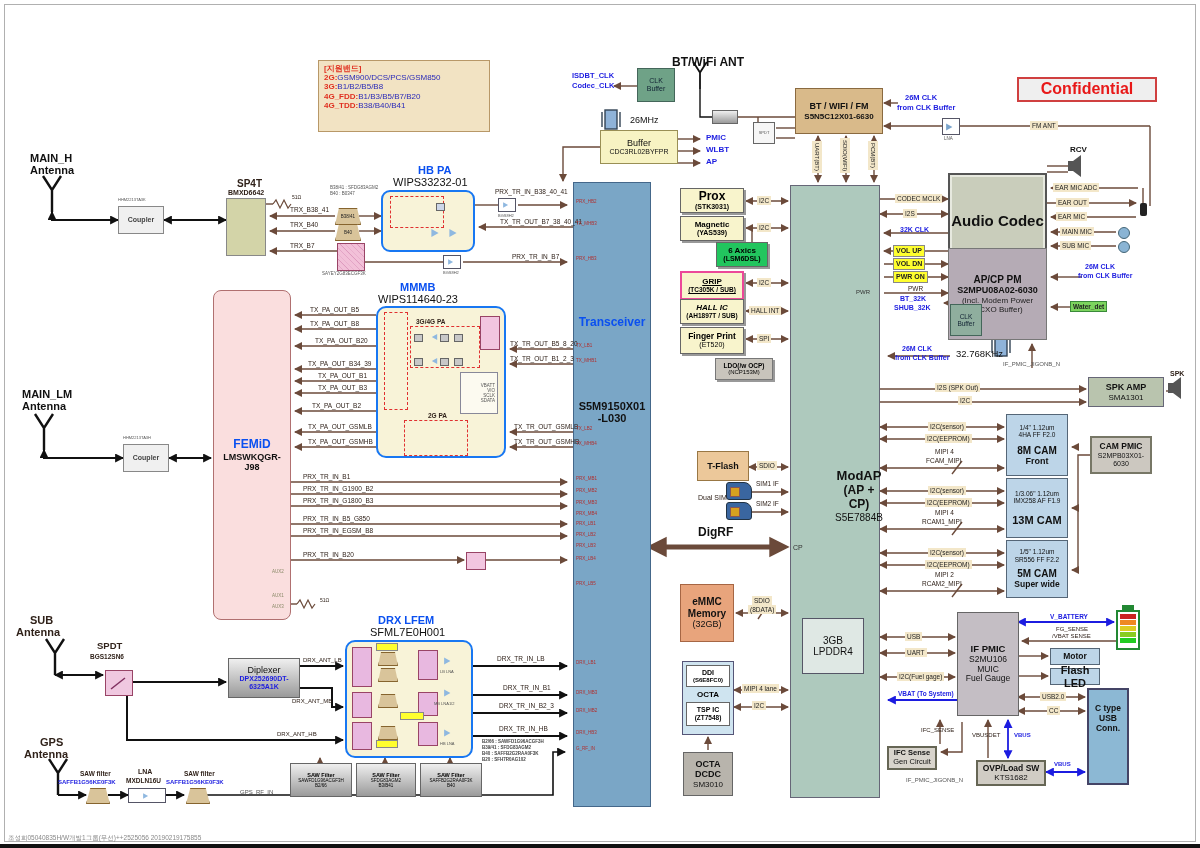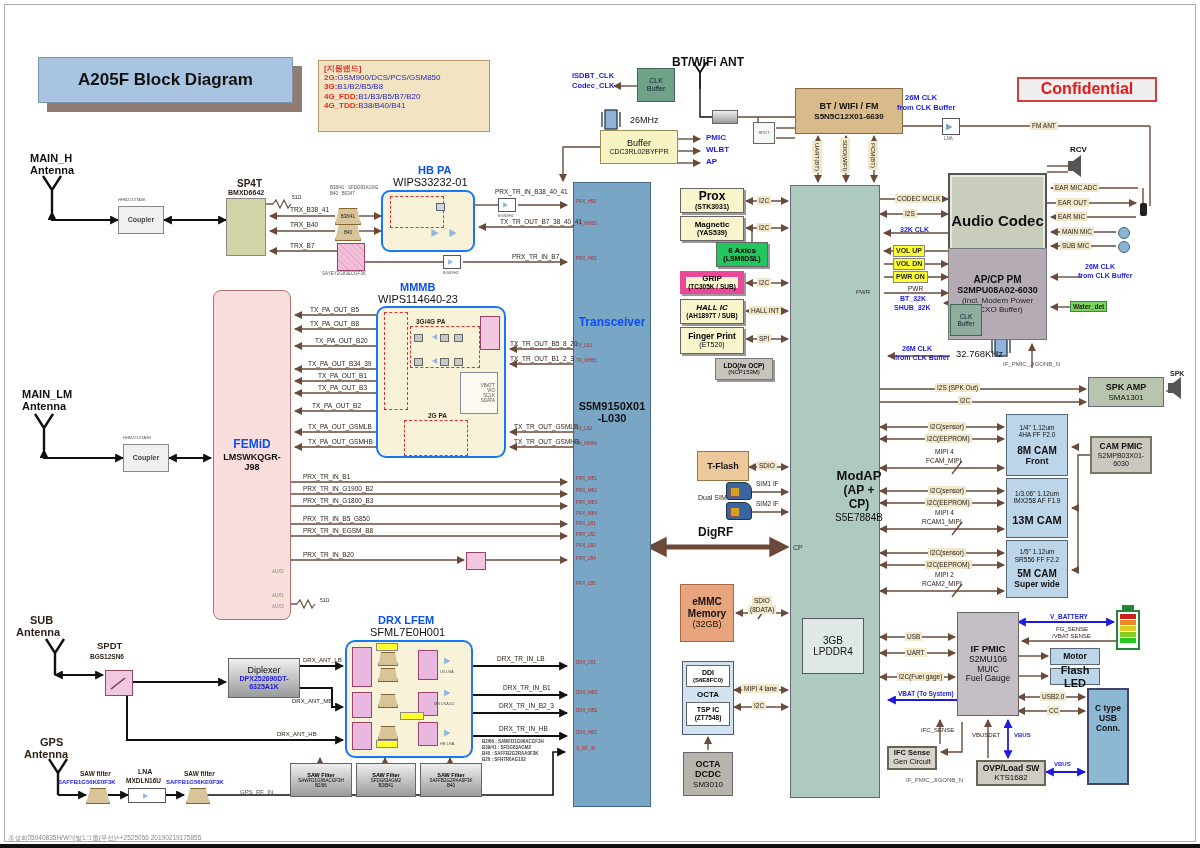--- a/index.html
+++ b/index.html
@@ -215,23 +215,20 @@
         <path d="M992 338 V353 M1010 338 V353" stroke="#345"></path>
 <path d="M273 204 l3 -4 l4 8 l4 -8 l4 8 l3 -4" stroke-width="1.2"></path>
 <path d="M297 604 l3 -4 l4 8 l4 -8 l4 8 l3 -4" stroke-width="1.2"></path>
 
 <path d="M1068 161 h5 l8 -6 v22 l-8 -6 h-5 z" fill="#555" stroke="none"></path>
 <path d="M1168 383 h5 l8 -6 v22 l-8 -6 h-5 z" fill="#555" stroke="none"></path>
 <rect x="1140" y="203" width="7" height="13" rx="2" fill="#222" stroke="none"></rect>
 </g>
 </svg>
 
-<div class="bx" style="left:38px;top:57px;width:255px;height:46px;background:#a9c4e1;border:1px solid #7d93ad;box-shadow:9px 9px 0 #8f7d74;">
-  <span style="font-size:17px;font-weight:bold;color:#111;">A205F Block Diagram</span>
-</div>
 <div class="bx" style="left:318px;top:60px;width:172px;height:72px;background:#f2e3c3;border:1px solid #b89868;align-items:flex-start;padding:3px 5px;justify-content:flex-start;">
   <span style="font-size:8px;color:#e03020;font-weight:bold;">[지원밴드]</span>
   <span style="font-size:8px;"><b style="color:#e03020;">2G:</b><span class="bl" style="font-weight:normal;color:#2a2ab8;">GSM900/DCS/PCS/GSM850</span></span>
   <span style="font-size:8px;"><b style="color:#e03020;">3G:</b><span style="color:#2a2ab8;margin-top:32px;">B1/B2/B5/B8</span></span>
   <span style="font-size:8px;"><b style="color:#e03020;">4G_FDD:</b><span style="color:#2a2ab8;">B1/B3/B5/B7/B20</span></span>
   <span style="font-size:8px;"><b style="color:#e03020;">4G_TDD:</b><span style="color:#2a2ab8;">B38/B40/B41</span></span>
 </div>
 <div class="bx" style="left:1017px;top:77px;width:140px;height:25px;background:#efefef;border:2px solid #d04040;">
   <span style="font-size:16px;font-weight:bold;color:#e81818;">Confidential</span>
 </div>
@@ -251,21 +248,21 @@
 </div>
 <span class="lb bl" style="left:706px;top:134px;font-size:8px;">PMIC</span>
 <span class="lb bl" style="left:706px;top:146px;font-size:8px;">WLBT</span>
 <span class="lb bl" style="left:706px;top:158px;font-size:8px;">AP</span>
 
 <span class="lb" style="left:672px;top:56px;font-size:12px;font-weight:bold;color:#111;">BT/WiFi ANT</span>
 <div class="bx grad" style="left:712px;top:110px;width:26px;height:14px;"></div>
 <div class="bx" style="left:753px;top:122px;width:22px;height:22px;background:#f6f6f6;border:1px solid #666;">
       <span style="font-size:4px;color:#555;">SPDT</span>
     </div>
-<div class="bx" style="left:795px;top:88px;width:108px;height:46px;background:#d9ba8a;border:1px solid #8a6a40;">
+<div class="bx" style="left:795px;top:88px;width:88px;height:46px;background:#d9ba8a;border:1px solid #8a6a40;">
   <span style="font-size:9px;font-weight:bold;color:#111;">BT / WIFI / FM</span>
   <span style="font-size:8px;font-weight:bold;color:#111;text-align:center;">S5N5C12X01-6630</span>
 </div>
 <span class="chip v" style="left:812px;top:141px;">UART(BT)</span>
 <span class="chip v" style="left:840px;top:138px;">SDIO(WIFI)</span>
 <span class="chip v" style="left:868px;top:141px;">PCM(BT)</span>
 <span class="lb bl" style="left:905px;top:94px;font-size:7.5px;">26M CLK</span>
 <span class="lb bl" style="left:897px;top:104px;font-size:7.5px;">from CLK Buffer</span>
 <span class="chip" style="left:1030px;top:121px;">FM ANT</span>
 <div class="bx" style="left:942px;top:118px;width:18px;height:17px;background:#fff;border:1px solid #556;">
@@ -529,21 +526,21 @@
   <span style="font-size:7px;font-weight:bold;">(STK3031)</span>
 </div>
 <div class="bx" style="left:680px;top:216px;width:64px;height:25px;background:#f8f4cc;border:1px solid #666;box-shadow:2px 2px 0 #999;">
   <span style="font-size:8px;font-weight:bold;">Magnetic</span>
   <span style="font-size:7px;font-weight:bold;">(YAS539)</span>
 </div>
 <div class="bx" style="left:716px;top:242px;width:52px;height:25px;background:#22c55e;border:1px solid #666;box-shadow:2px 2px 0 #999;">
   <span style="font-size:8px;font-weight:bold;">6 Axics</span>
   <span style="font-size:7px;font-weight:bold;">(LSM6DSL)</span>
 </div>
-<div class="bx" style="left:680px;top:271px;width:64px;height:23px;background:#f8f4cc;border:6px solid #ec4899;box-shadow:2px 2px 0 #999;">
+<div class="bx" style="left:680px;top:271px;width:64px;height:29px;background:#f8f4cc;border:2px solid #ec4899;box-shadow:2px 2px 0 #999;text-decoration:underline;">
   <span style="font-size:8px;font-weight:bold;">GRIP</span>
   <span style="font-size:6.5px;font-weight:bold;">(TC305K / SUB)</span>
 </div>
 <div class="bx" style="left:680px;top:299px;width:64px;height:25px;background:#f8f4cc;border:1px solid #666;box-shadow:2px 2px 0 #999;">
   <span style="font-size:8px;font-weight:bold;font-style:italic;">HALL IC</span>
   <span style="font-size:6.5px;font-weight:bold;">(AH1897T / SUB)</span>
 </div>
 <div class="bx" style="left:680px;top:327px;width:64px;height:27px;background:#f8f4cc;border:1px solid #666;box-shadow:2px 2px 0 #999;">
   <span style="font-size:8.5px;font-weight:bold;">Finger Print</span>
   <span style="font-size:7px;">(ET520)</span>

